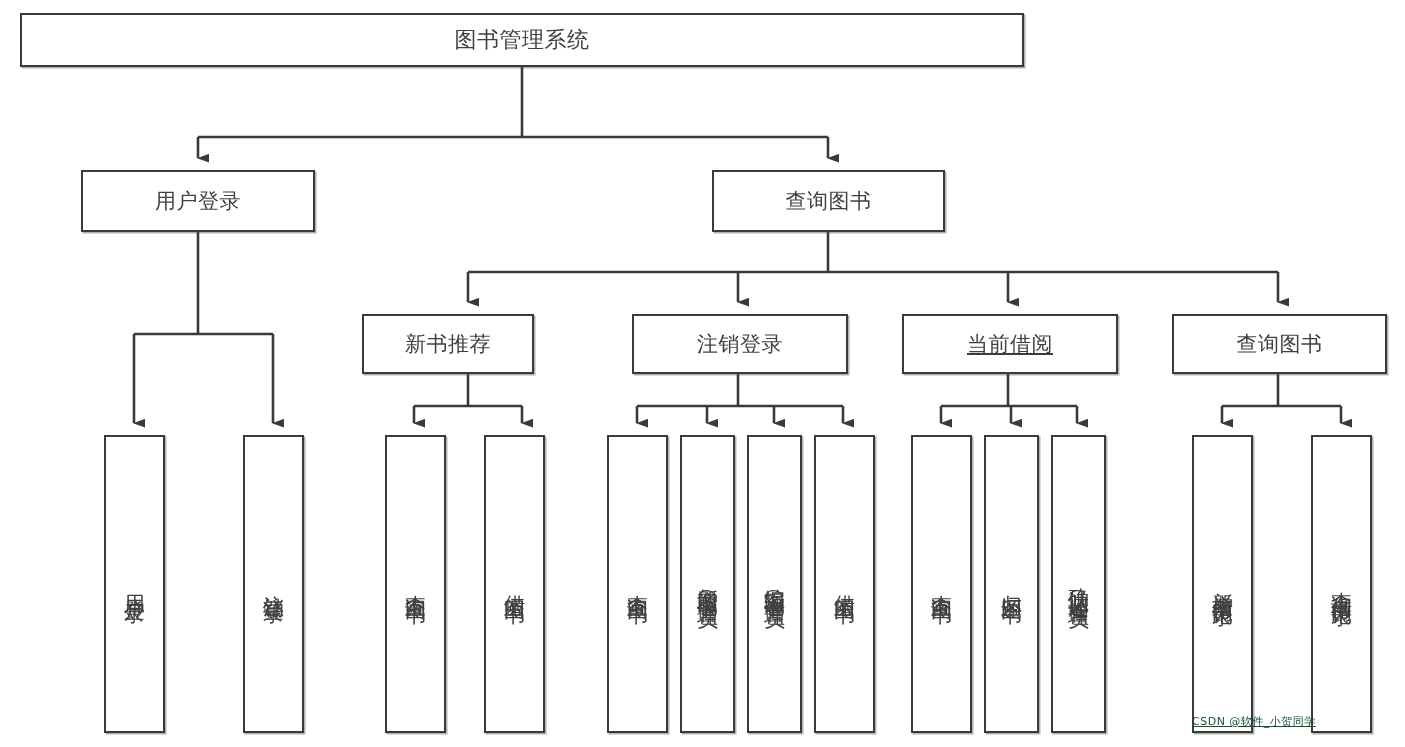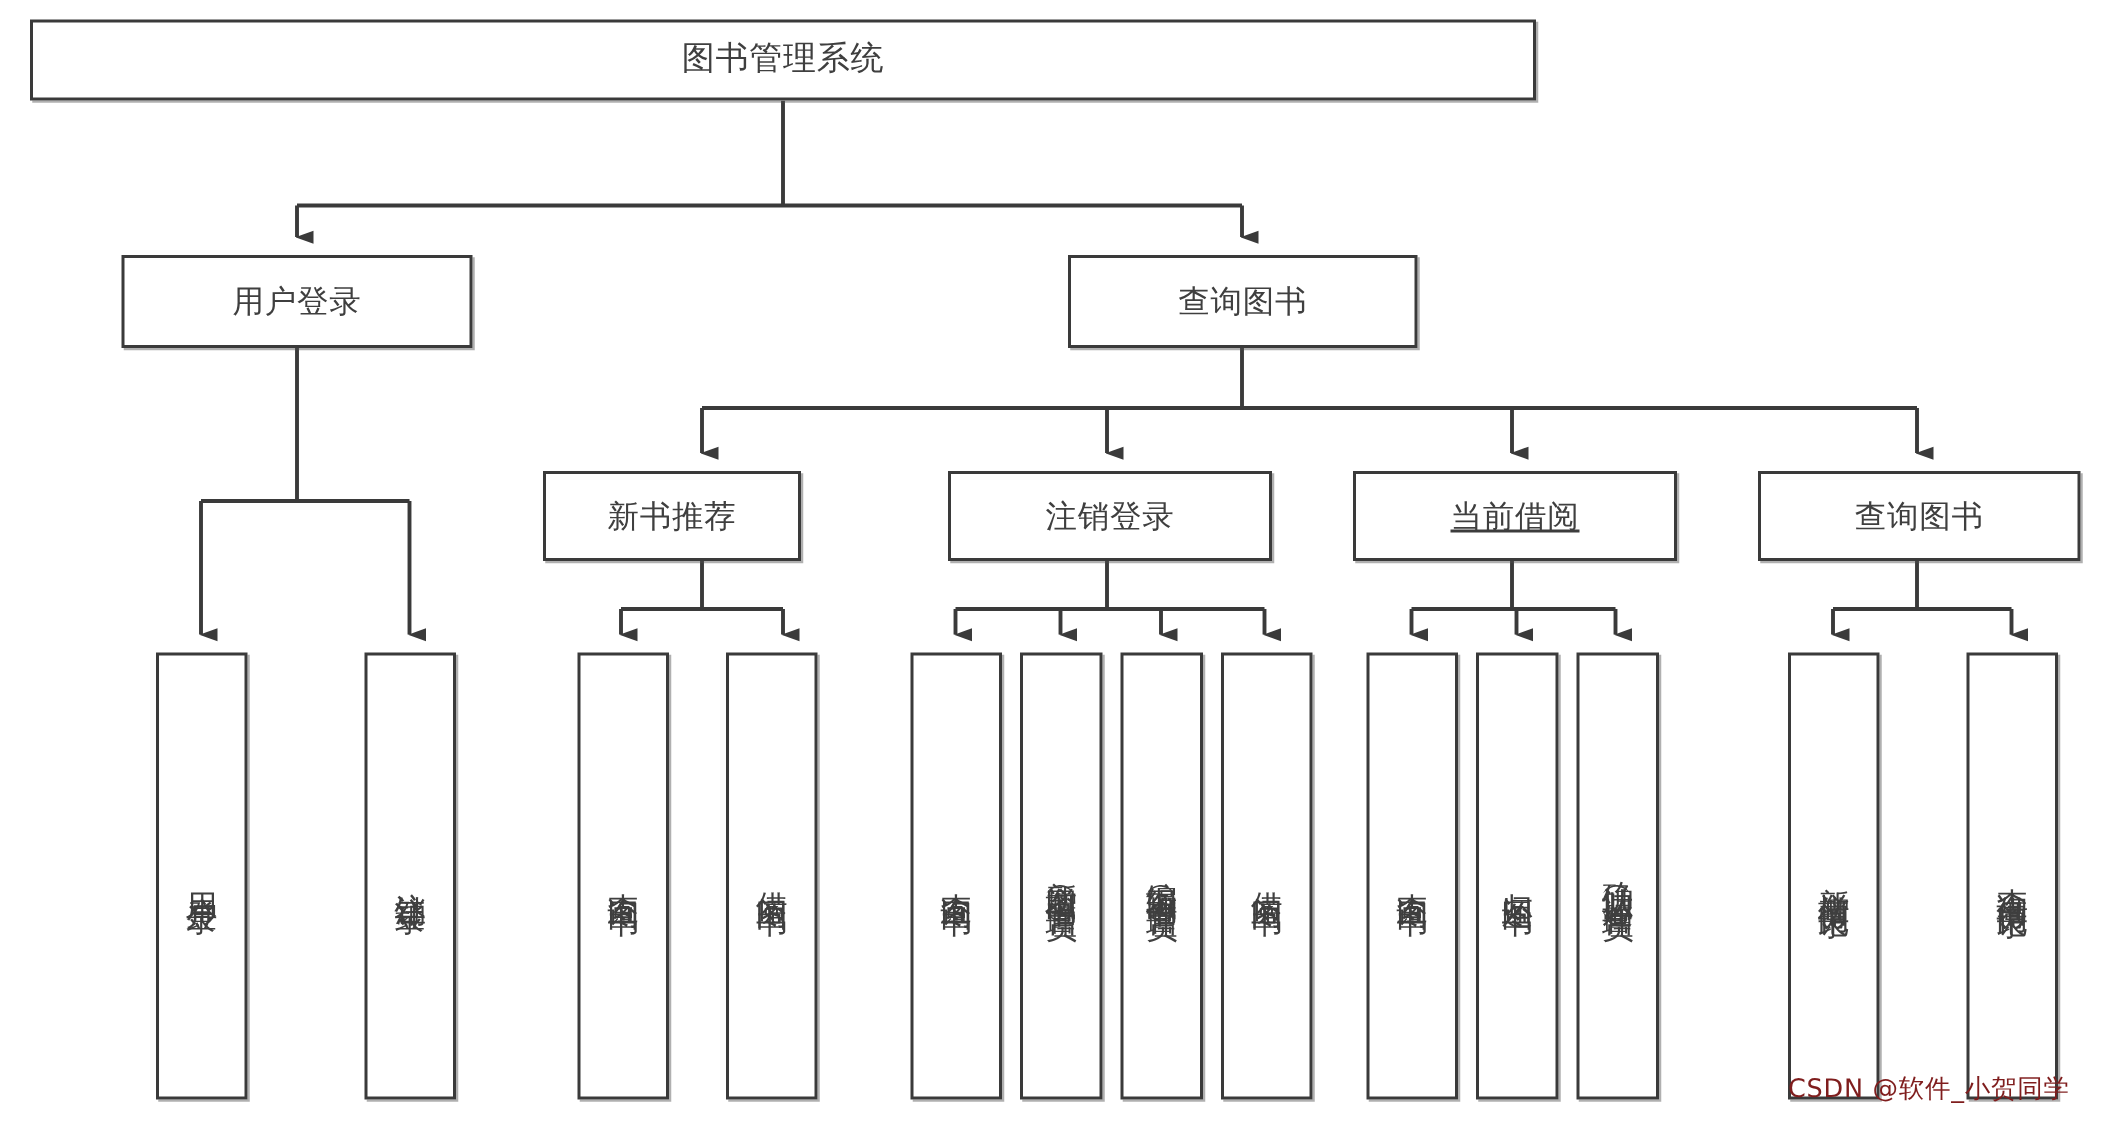--- a/index.html
+++ b/index.html
@@ -59,25 +59,26 @@
     writing-mode: vertical-rl;
     text-orientation: upright;
     font-size: 21px;
     letter-spacing: 3px;
     line-height: 1.05;
     white-space: nowrap;
     display: block;
   }
   .watermark {
     position: absolute;
-    font-size: 17px;
-    color: #7f1d1d;
+    font-size: 11px;
+    color: #14532d;
     white-space: nowrap;
     letter-spacing: 0.5px;
     font-family: "DejaVu Sans", "Liberation Sans", sans-serif;
+    text-decoration: underline;
   }
 </style>
 </head>
 <body>
 
 <div id="canvas">
 
   <svg class="edges" viewBox="0 0 1405 747" xmlns="http://www.w3.org/2000/svg">
     <defs>
       <marker id="arrowhead" markerWidth="10" markerHeight="12" refX="4.5" refY="11" orient="auto" markerUnits="userSpaceOnUse">

